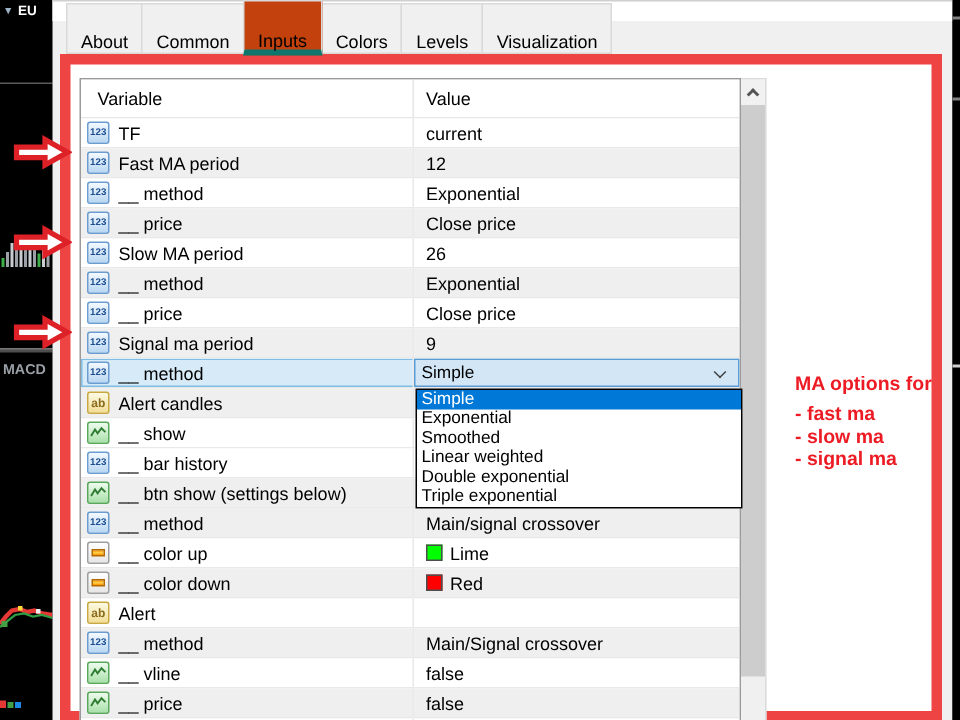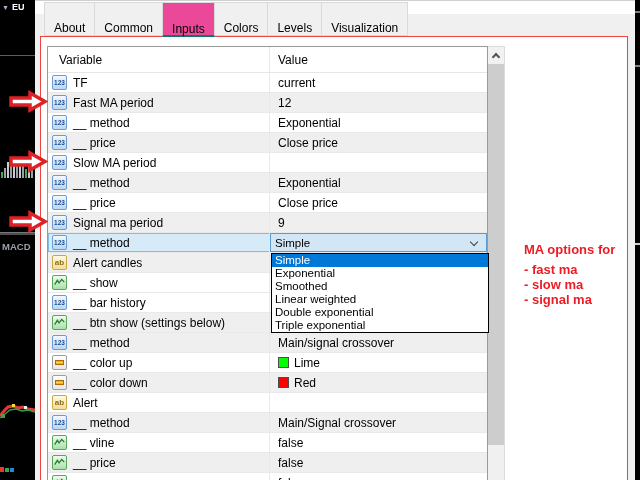--- a/index.html
+++ b/index.html
@@ -23,23 +23,23 @@
   .strip-right { position:absolute; left:635px; top:0; width:5px; height:480px; background:#000; }
   .strip-right .dash { position:absolute; left:0; width:5px; height:2px; background:#808080; }
 
   
   .dialog { position:absolute; left:35px; top:0; width:600px; height:480px; background:#f0f0f0; }
   .dialog-top { position:absolute; left:0; top:0; width:100%; height:14px; background:#fff; border-top:1px solid #cfcfcf; }
 
   .tabbar { position:absolute; left:10px; top:14px; height:22px; display:flex; align-items:flex-end; z-index:3; }
   .tab { height:19px; line-height:18px; padding:16px 9px; font-size:12px; color:#000; background:#f0f0f0;
          border:1px solid #d9d9d9; margin-left:-1px; white-space:nowrap; }
-  .tab.active { height:22px; line-height:20px; background:#ec4899; border-bottom:2px solid #0f766e; margin-bottom:-1px; z-index:4; position:relative; }
-
-  .page { position:absolute; left:5px; top:36px; width:588px; height:445px; background:#fff; border:1px solid #ef4444; z-index:1; }
+  .tab.active { height:22px; line-height:20px; background:#c2410c; border-bottom:4px solid #0f766e; margin-bottom:-1px; z-index:4; position:relative; }
+
+  .page { position:absolute; left:5px; top:36px; width:588px; height:445px; background:#fff; border:7px solid #ef4444; z-index:1; }
 
   
   .grid { position:absolute; left:6px; top:9px; width:458px; height:436px; }
   .grid-cells { position:absolute; left:0; top:0; width:441px; height:436px; border:1px solid #9a9a9a; overflow:hidden; background:#fff; }
   .ghead { display:flex; height:26px; border-bottom:1px solid #e6e6e6; background:#fff; }
   .ghead .hvar { width:222px; border-right:1px solid #e6e6e6; padding-left:11px; display:flex; align-items:center; font-size:12px; color:#000; }
   .ghead .hval { flex:1; padding-left:8px; display:flex; align-items:center; font-size:12px; color:#000; }
   .row { display:flex; height:20px; border-bottom:1px solid #e9e9e9; background:#fff; }
   .row.alt { background:#efefef; }
   .row.sel { background:#d6eaf8; box-shadow:inset 0 0 0 1px #7fbde4; }
@@ -169,20 +169,23 @@
                 </div>
                 <div class="valcell">
                   <span>Close price</span>
                 </div>
               </div>
               <div class="row">
                 <div class="varcell">
                   <span class="icon ic-numeric">123</span>
                   <span class="rowlabel">Slow MA period</span>
                 </div>
+                <div class="valcell">
+                  <span>26</span>
+                </div>
               </div>
               <div class="row alt">
                 <div class="varcell">
                   <span class="icon ic-numeric">123</span>
                   <span class="rowlabel">__ method</span>
                 </div>
                 <div class="valcell">
                   <span>Exponential</span>
                 </div>
               </div>

